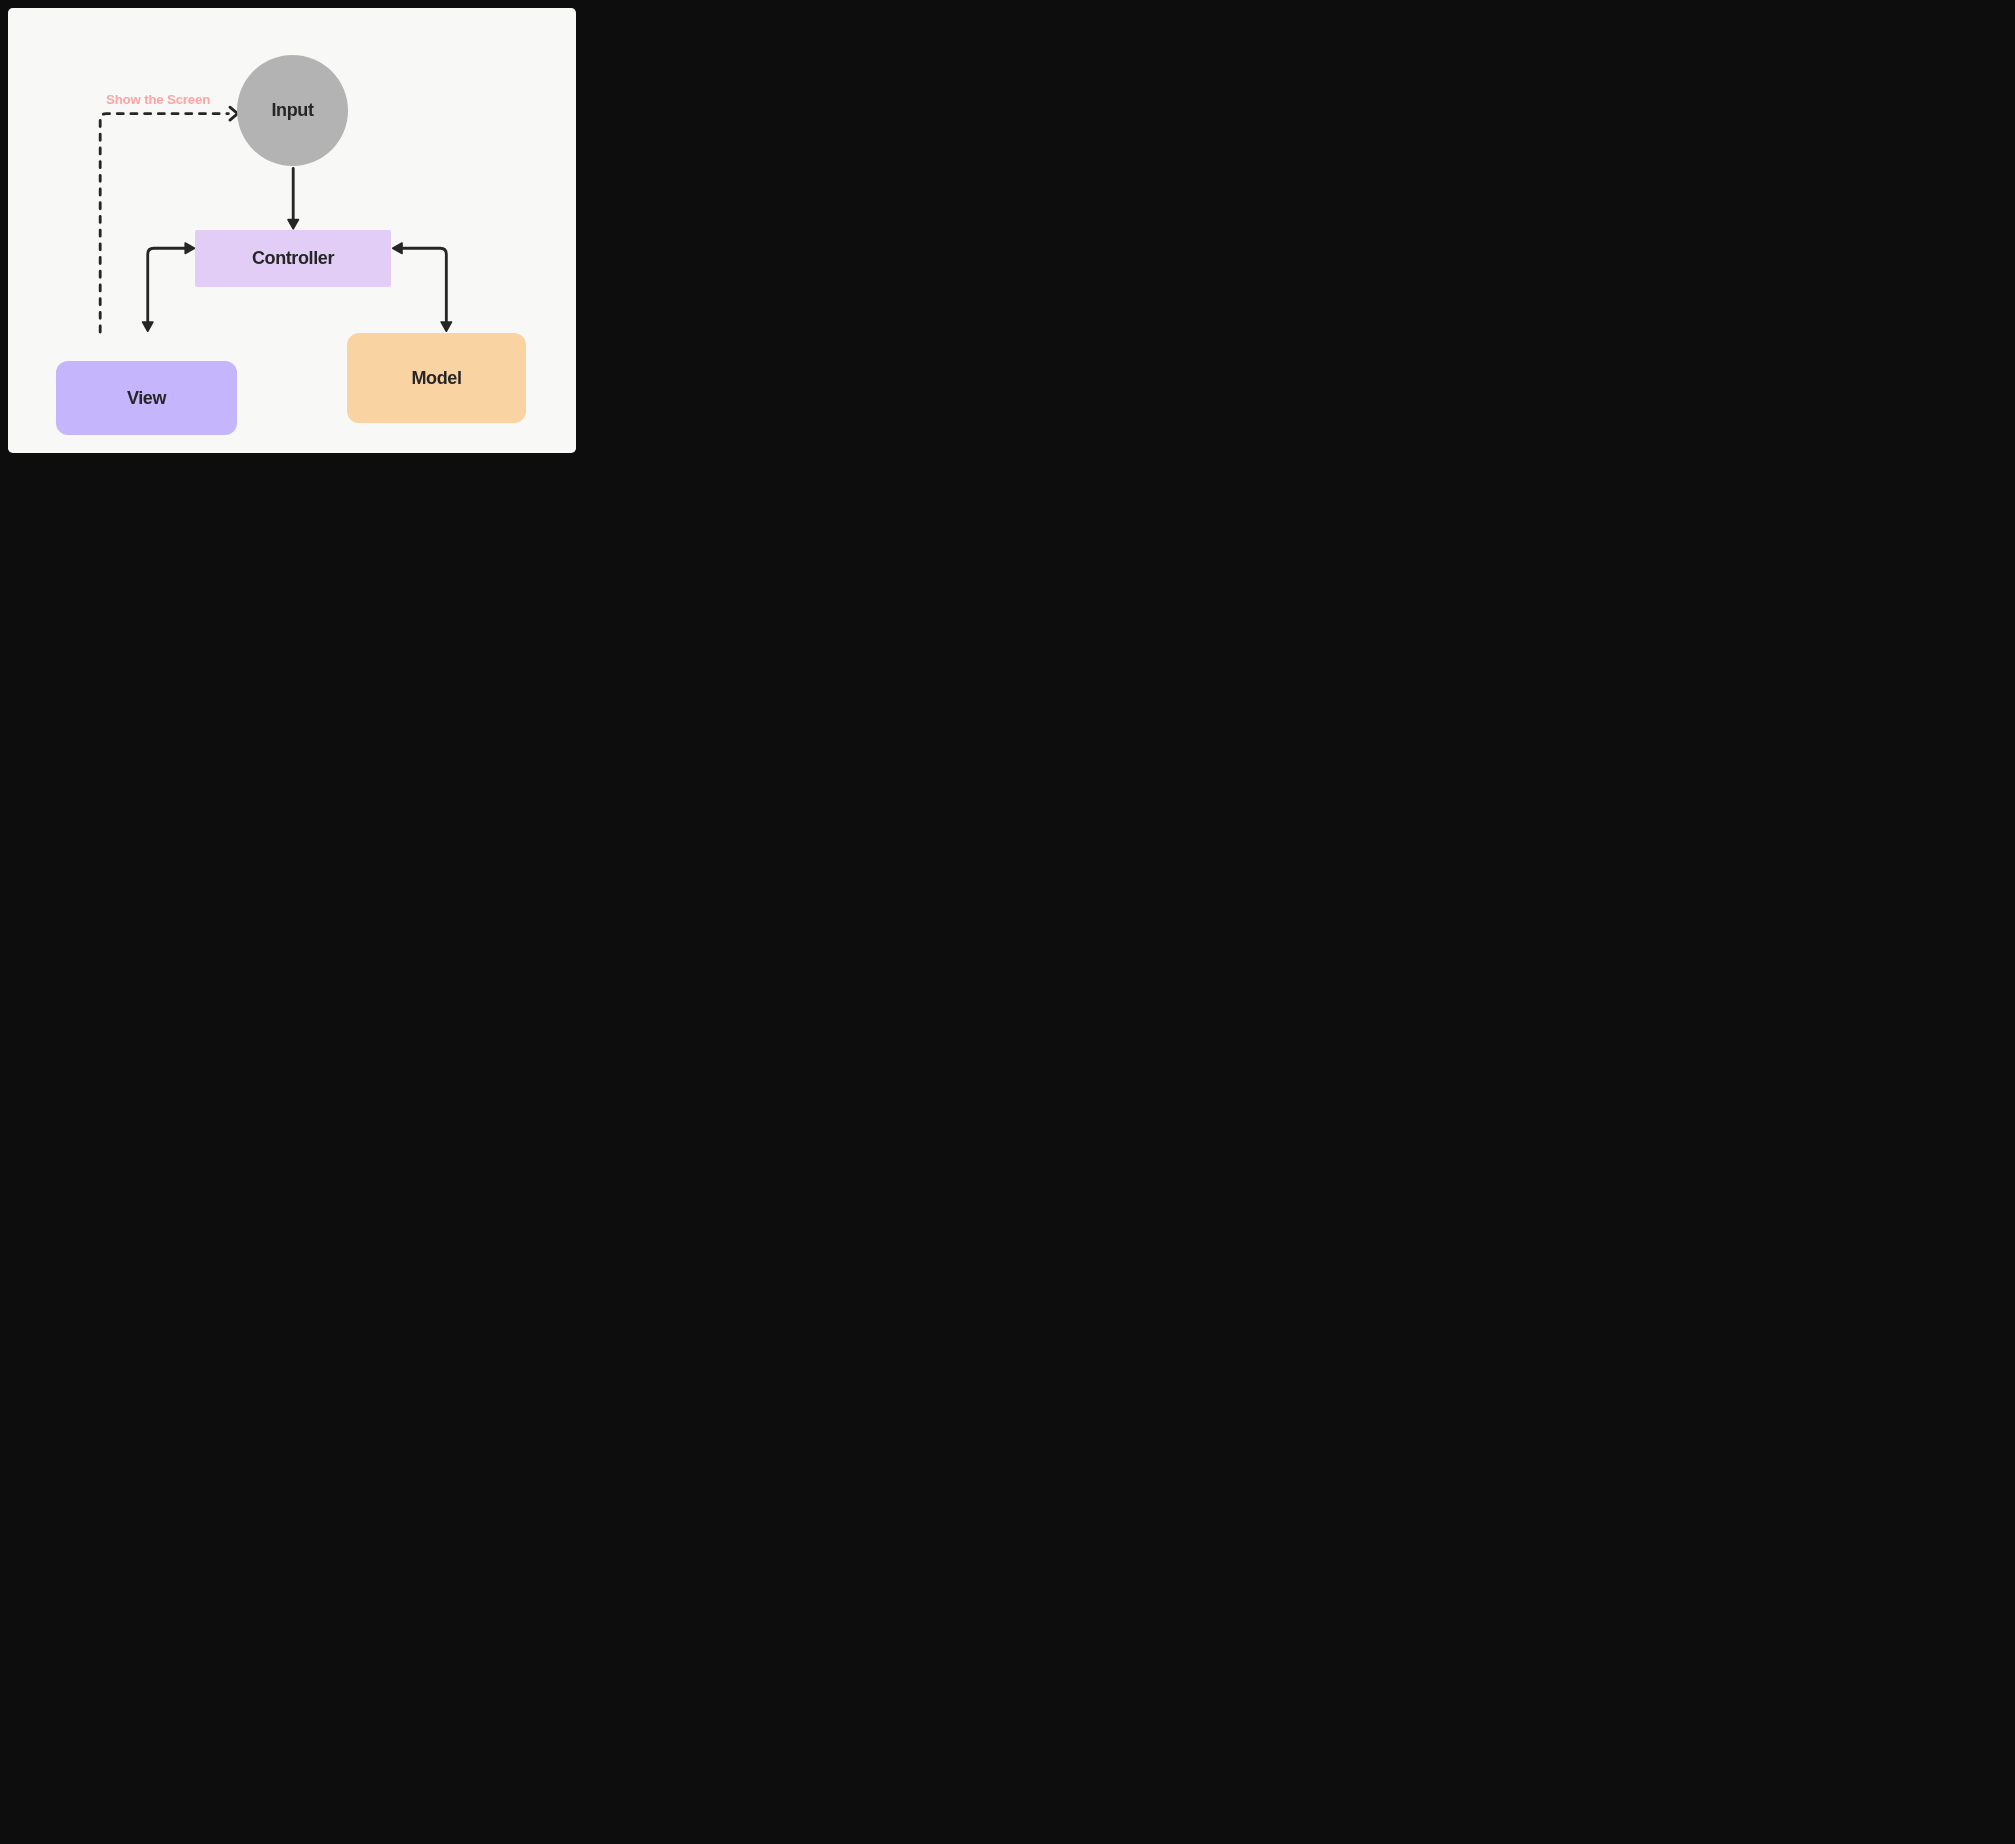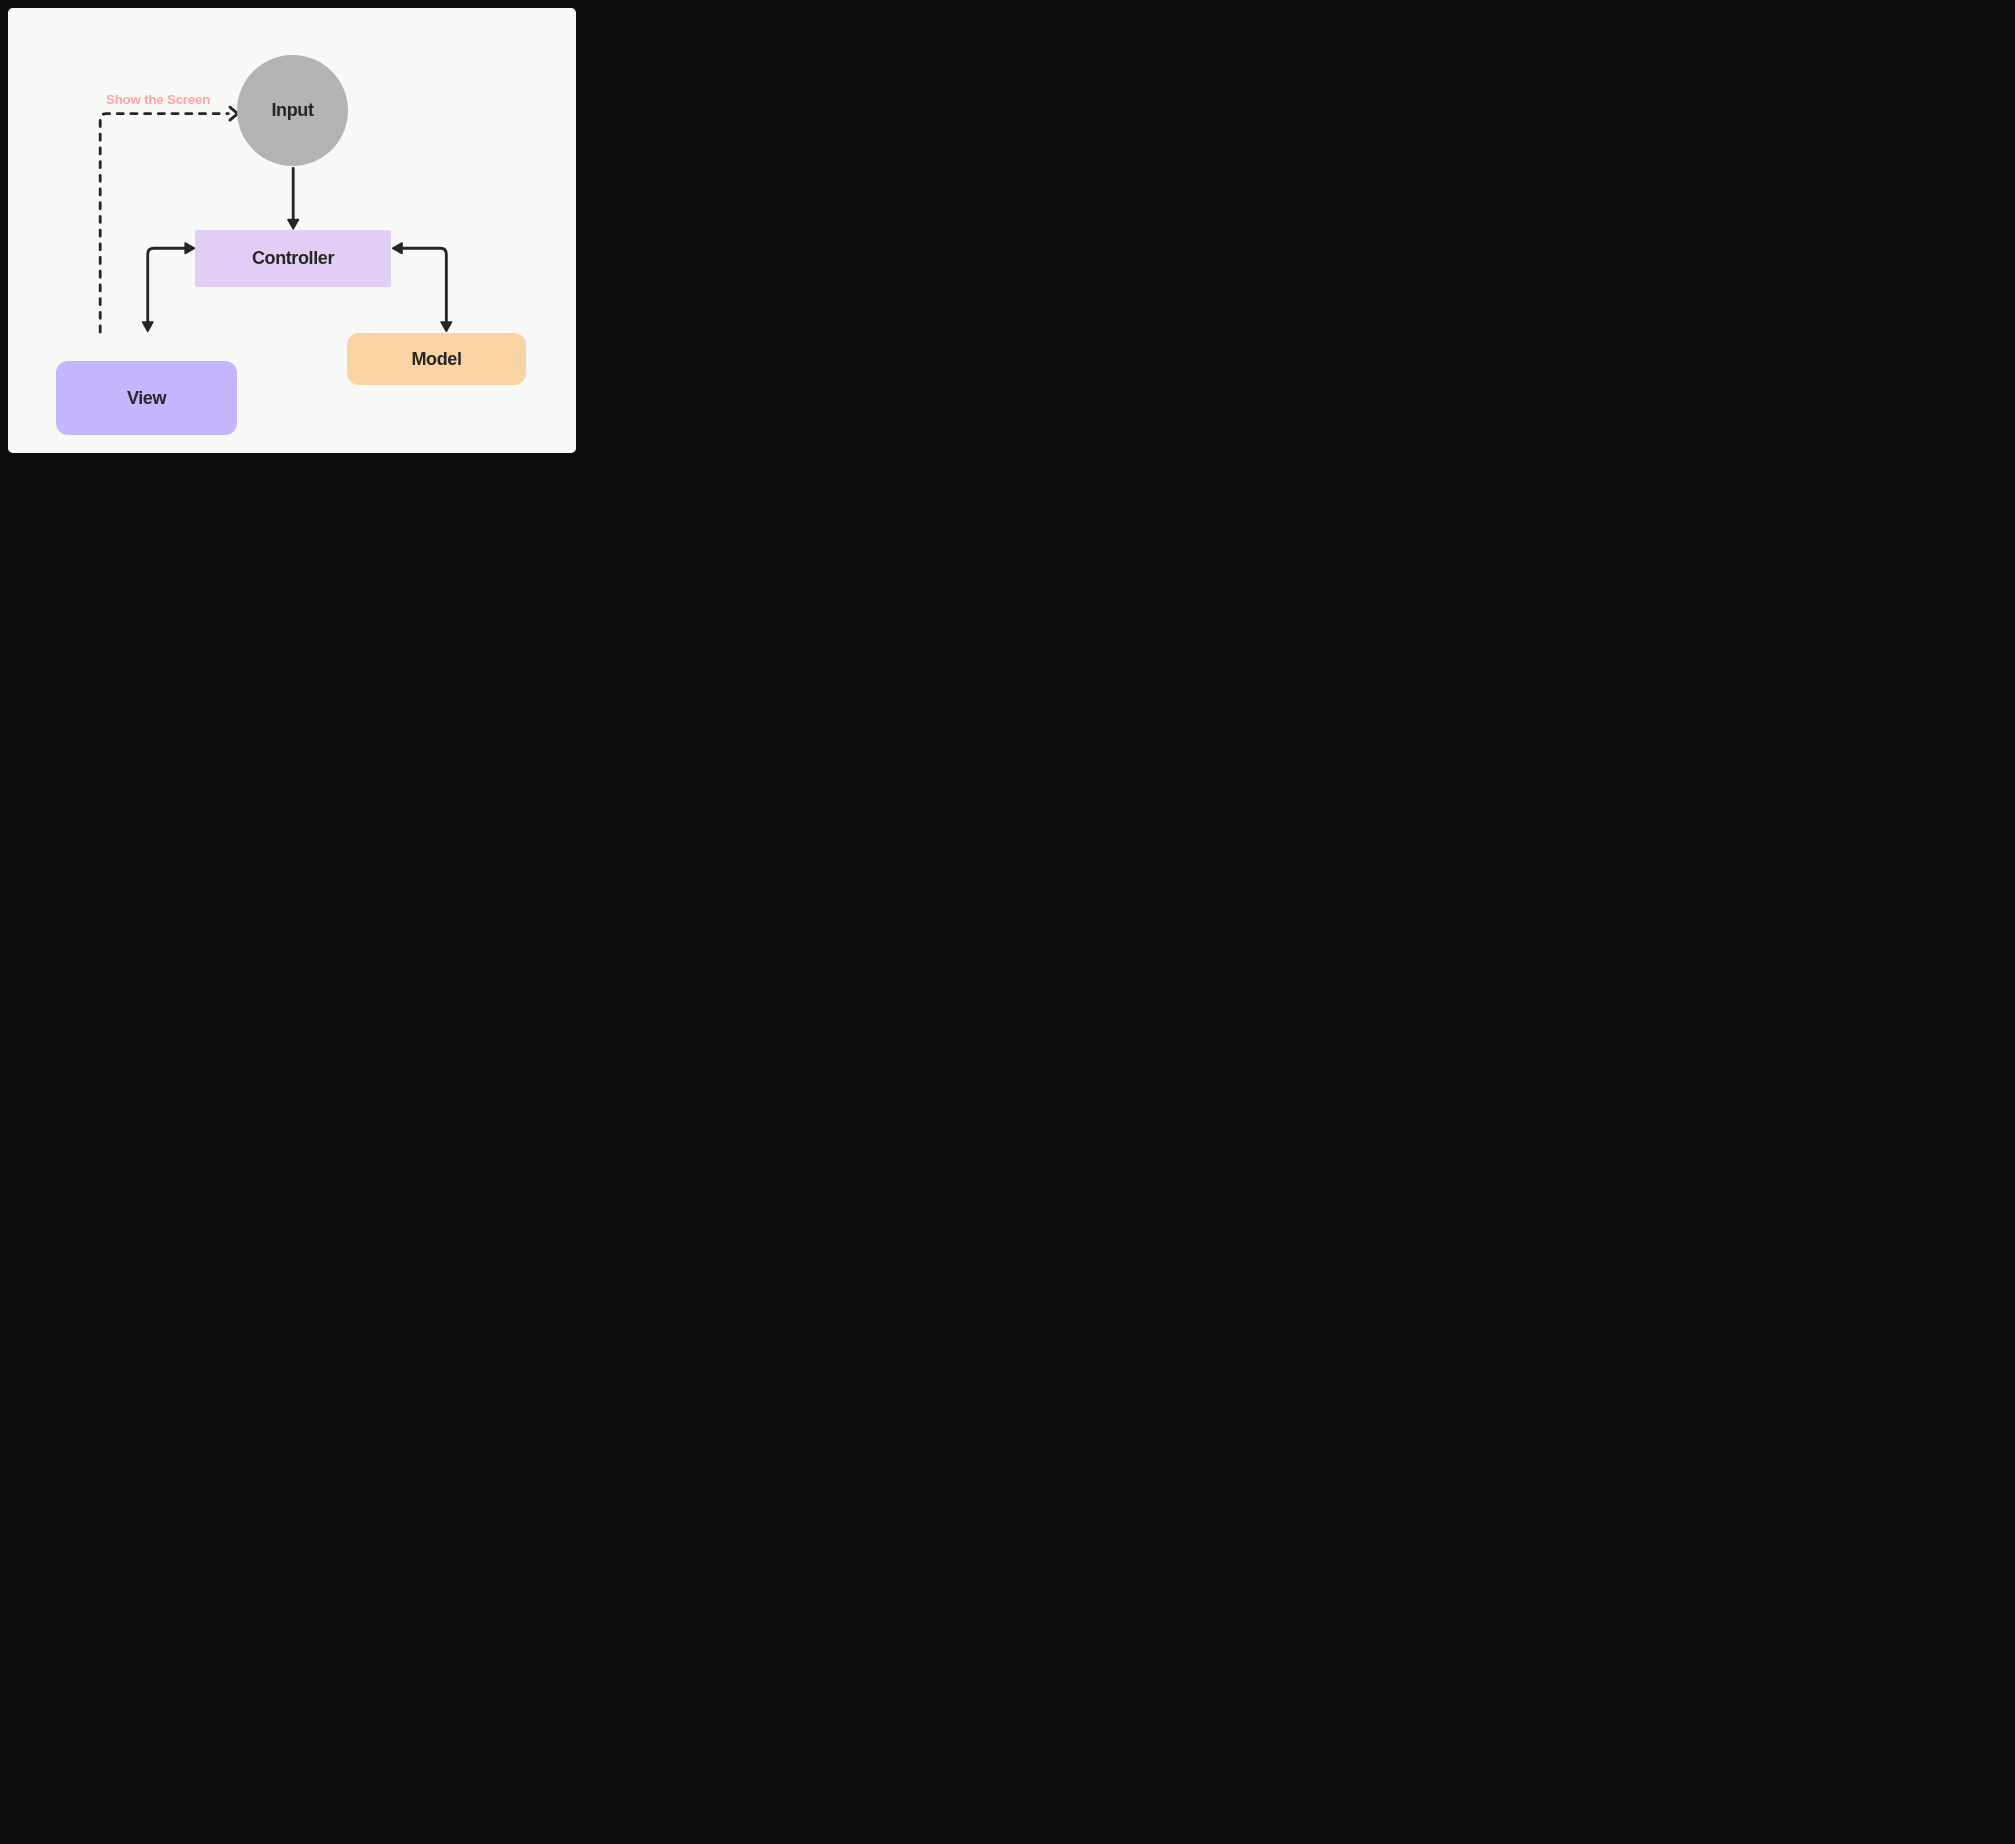--- a/index.html
+++ b/index.html
@@ -38,21 +38,21 @@
     left:195px;top:230px;width:196px;height:57px;
     border-radius:2px;
     background:#e2cdf7;
   }
   .node-view{
     left:56px;top:333px;width:181px;height:74px;
     border-radius:12px;
     background:#bee2f9;
   }
   .node-model{
-    left:347px;top:333px;width:179px;height:52px;
+    left:347px;top:333px;width:179px;height:90px;
     border-radius:12px;
     background:#f9d3a2;
   }
   .edge-annotation{
     position:absolute;
     left:106px;top:93px;
     font-size:13.3px;
     font-weight:600;
     letter-spacing:-0.2px;
     color:#fca5a5;

